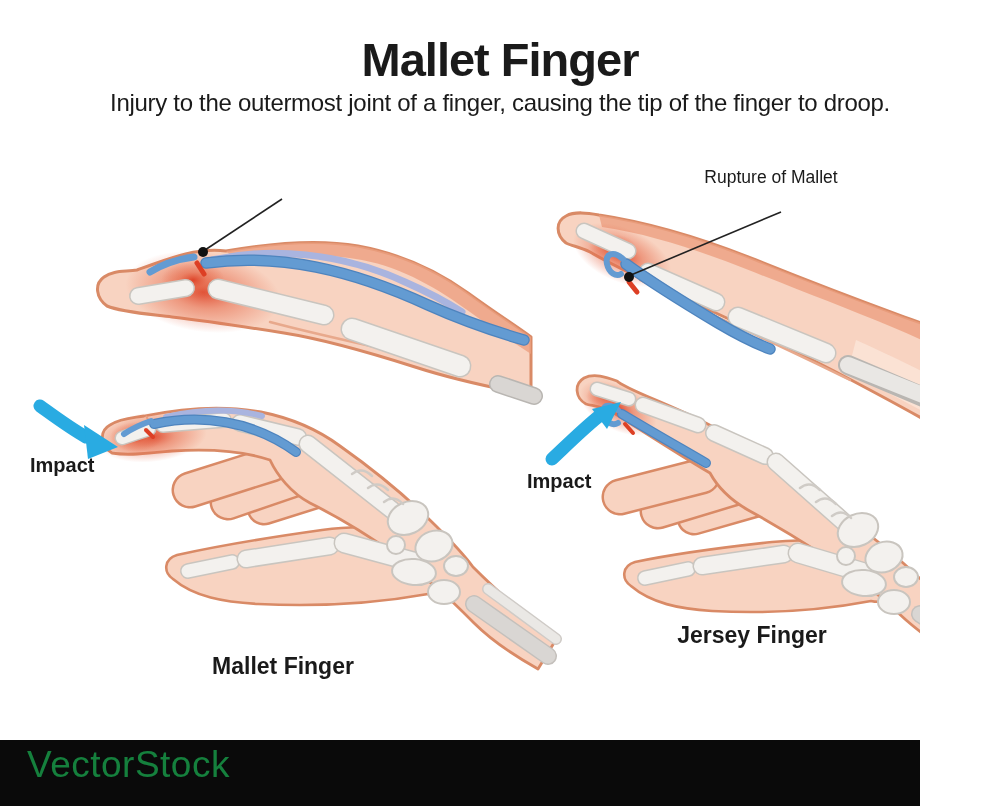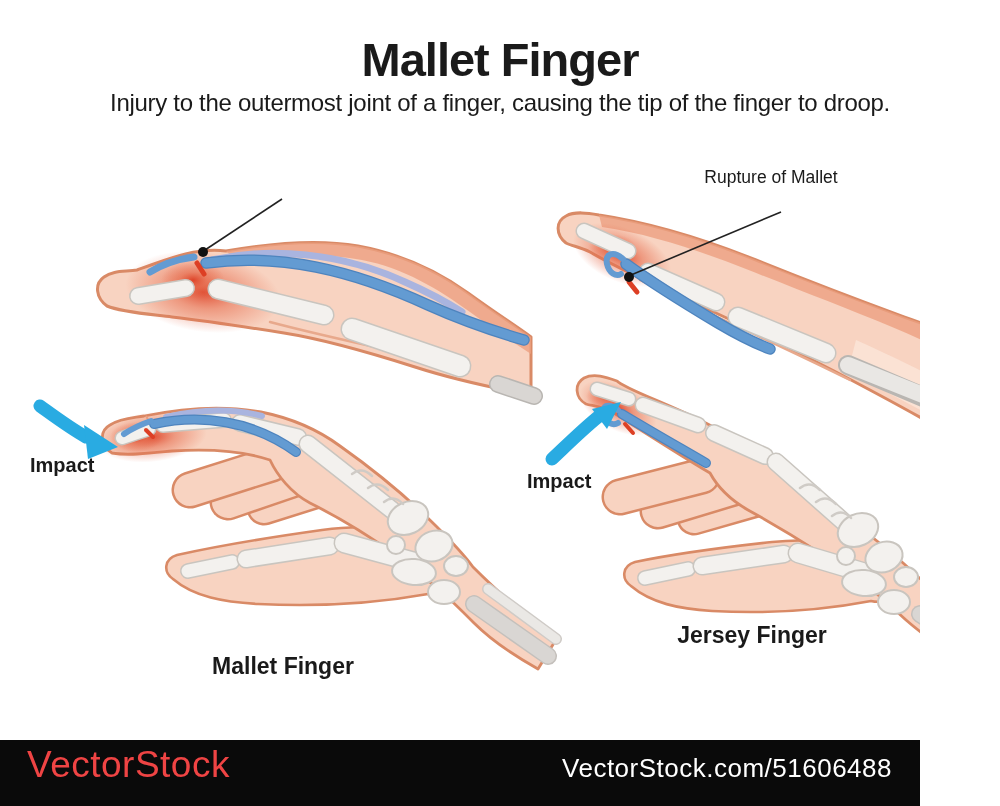--- a/index.html
+++ b/index.html
@@ -13,21 +13,21 @@
   .ann-left{left:248px;top:170px;width:220px;}
   .ann-right{left:645px;top:167px;width:252px;}
   .impact{position:absolute;font-size:20px;font-weight:700;width:100px;}
   .impact-left{left:30px;top:454px;}
   .impact-right{left:527px;top:470px;}
   .caption{position:absolute;text-align:center;font-size:23px;font-weight:700;width:220px;}
   .cap-left{left:173px;top:653px;}
   .cap-right{left:642px;top:622px;}
   .artwork{position:absolute;left:0;top:0;}
   .footer{position:absolute;left:0;top:740px;width:1000px;height:66px;background:#0a0a0a;}
-  .brand{position:absolute;left:27px;top:744px;color:#ef4444;font-size:37px;font-weight:500;letter-spacing:0.5px;}
+  .brand{position:absolute;left:27px;top:744px;color:#15803d;font-size:37px;font-weight:500;letter-spacing:0.5px;}
   .credit{position:absolute;right:28px;top:753px;color:#ffffff;font-size:26px;font-weight:400;letter-spacing:0.5px;}
 </style>
 </head>
 <body>
 
 <div class="poster">
 
   <div class="title">Mallet Finger</div>
   <div class="subtitle">Injury to the outermost joint of a finger, causing the tip of the finger to droop.</div>
 
@@ -254,15 +254,14 @@
   </div>
 
   <div class="impact impact-left">Impact</div>
   <div class="impact impact-right">Impact</div>
 
   <div class="caption cap-left">Mallet Finger</div>
   <div class="caption cap-right">Jersey Finger</div>
 
   <div class="footer"></div>
   <div class="brand">VectorStock</div>
-  <div class="credit">VectorStock.com/51606488</div>
 
 </div>
 
 </body></html>

